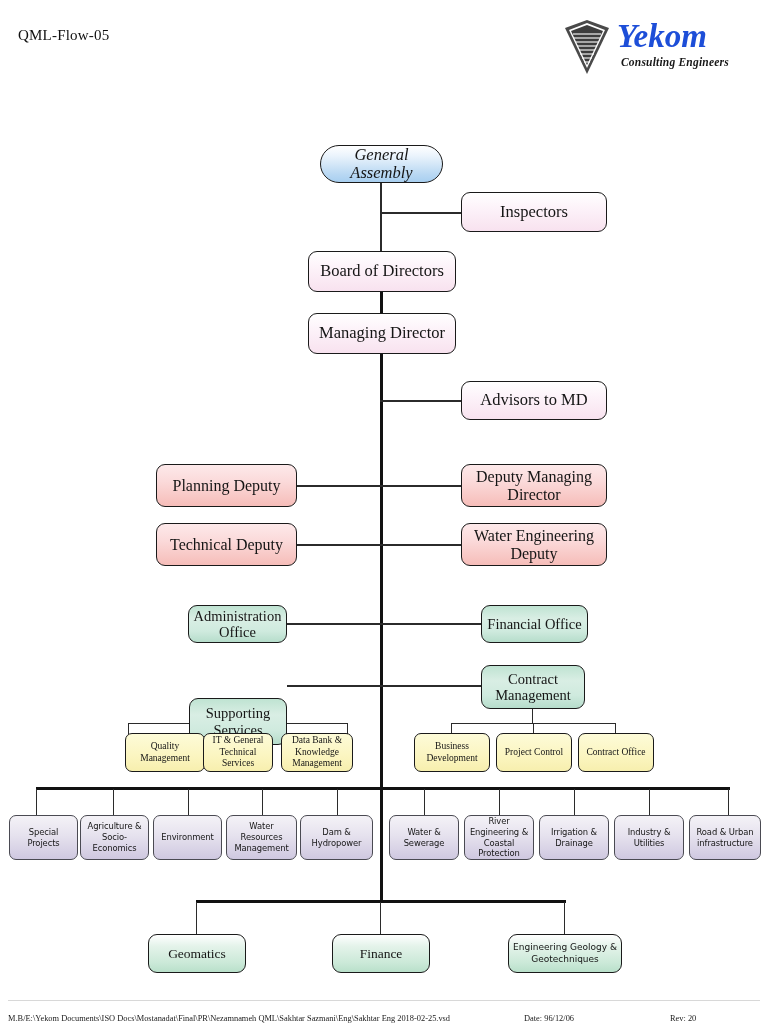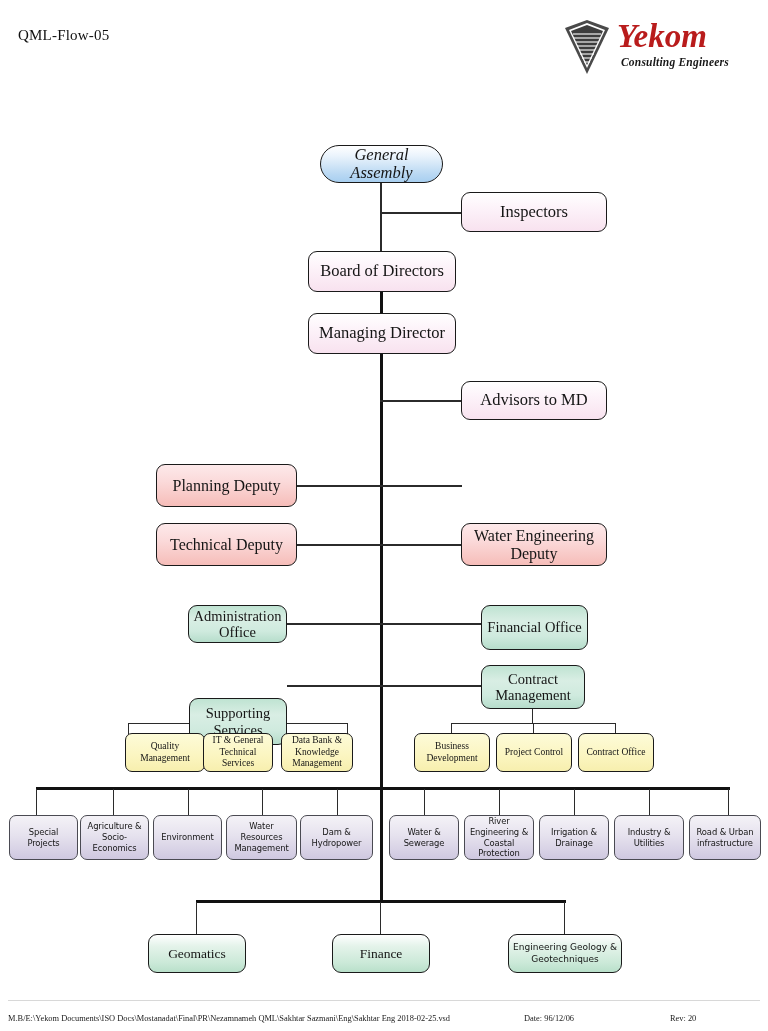--- a/index.html
+++ b/index.html
@@ -45,21 +45,21 @@
     height: 54px;
   }
   .logo-name {
     position: absolute;
     left: 52px;
     top: -2px;
     font-family: "Liberation Serif", serif;
     font-style: italic;
     font-size: 33px;
     font-weight: 700;
-    color: #b91c1c;
+    color: #1d4ed8;
     letter-spacing: 0px;
     line-height: 40px;
   }
   .logo-sub {
     position: absolute;
     left: 56px;
     top: 38px;
     font-family: "Liberation Serif", serif;
     font-style: italic;
     font-size: 11.5px;
@@ -269,34 +269,37 @@
   </div>
 
   <div class="node n-pink" style="left:461px; top:381px; width:146px; height:39px;">
     <span>Advisors to MD</span>
   </div>
 
   <div class="node n-deputy" style="left:156px; top:464px; width:141px; height:43px;">
     <span>Planning Deputy</span>
   </div>
 
+  <div class="node n-deputy" style="left:461px; top:464px; width:146px; height:43px;">
+    <span>Deputy Managing Director</span>
+  </div>
 
   <div class="node n-deputy" style="left:156px; top:523px; width:141px; height:43px;">
     <span>Technical Deputy</span>
   </div>
 
   <div class="node n-deputy" style="left:461px; top:523px; width:146px; height:43px;">
     <span>Water Engineering Deputy</span>
   </div>
 
   <div class="node n-green" style="left:188px; top:605px; width:99px; height:38px;">
     <span>Administration Office</span>
   </div>
 
-  <div class="node n-green" style="left:481px; top:605px; width:107px; height:45px;">
+  <div class="node n-green" style="left:481px; top:605px; width:107px; height:38px;">
     <span>Financial Office</span>
   </div>
 
   <div class="node n-green" style="left:189px; top:665px; width:98px; height:47px;margin-top:33px;">
     <span>Supporting Services</span>
   </div>
 
   <div class="node n-green" style="left:481px; top:665px; width:104px; height:44px;">
     <span>Contract Management</span>
   </div>

